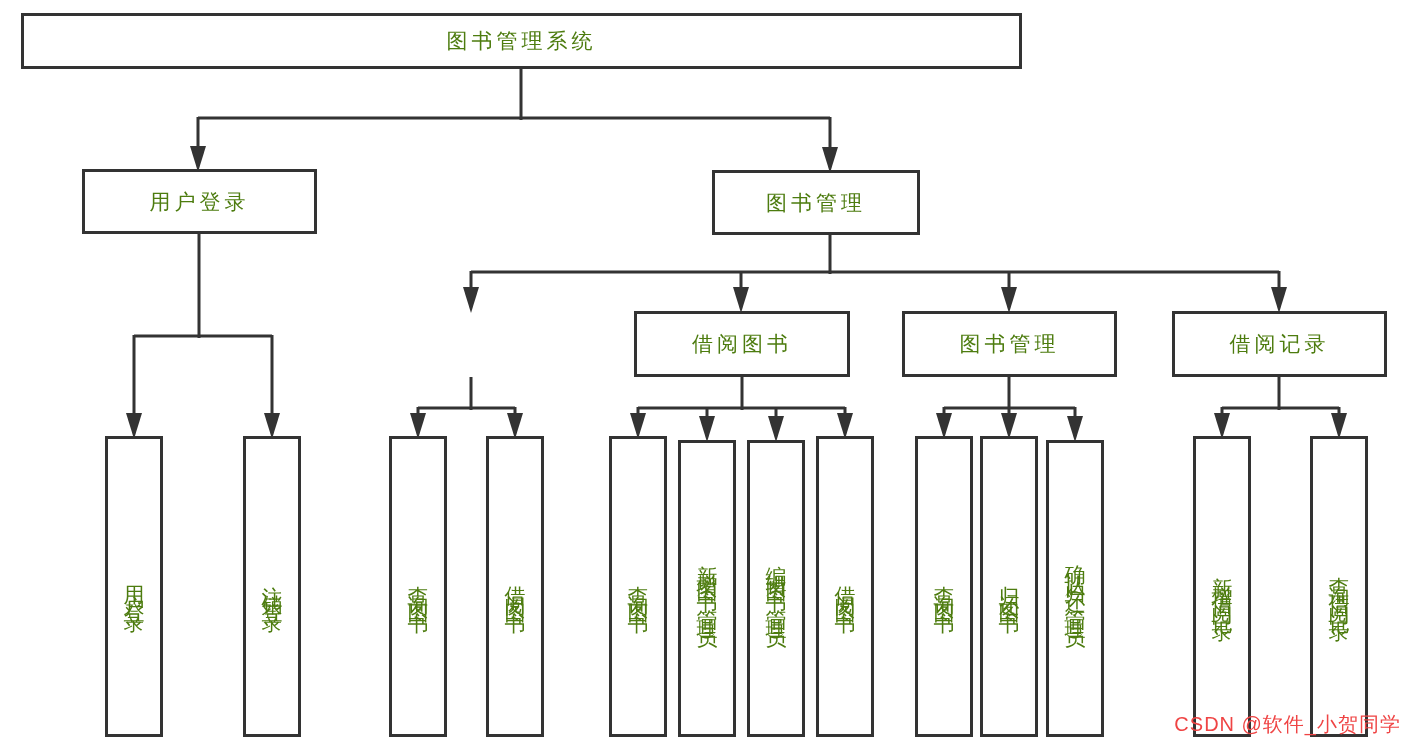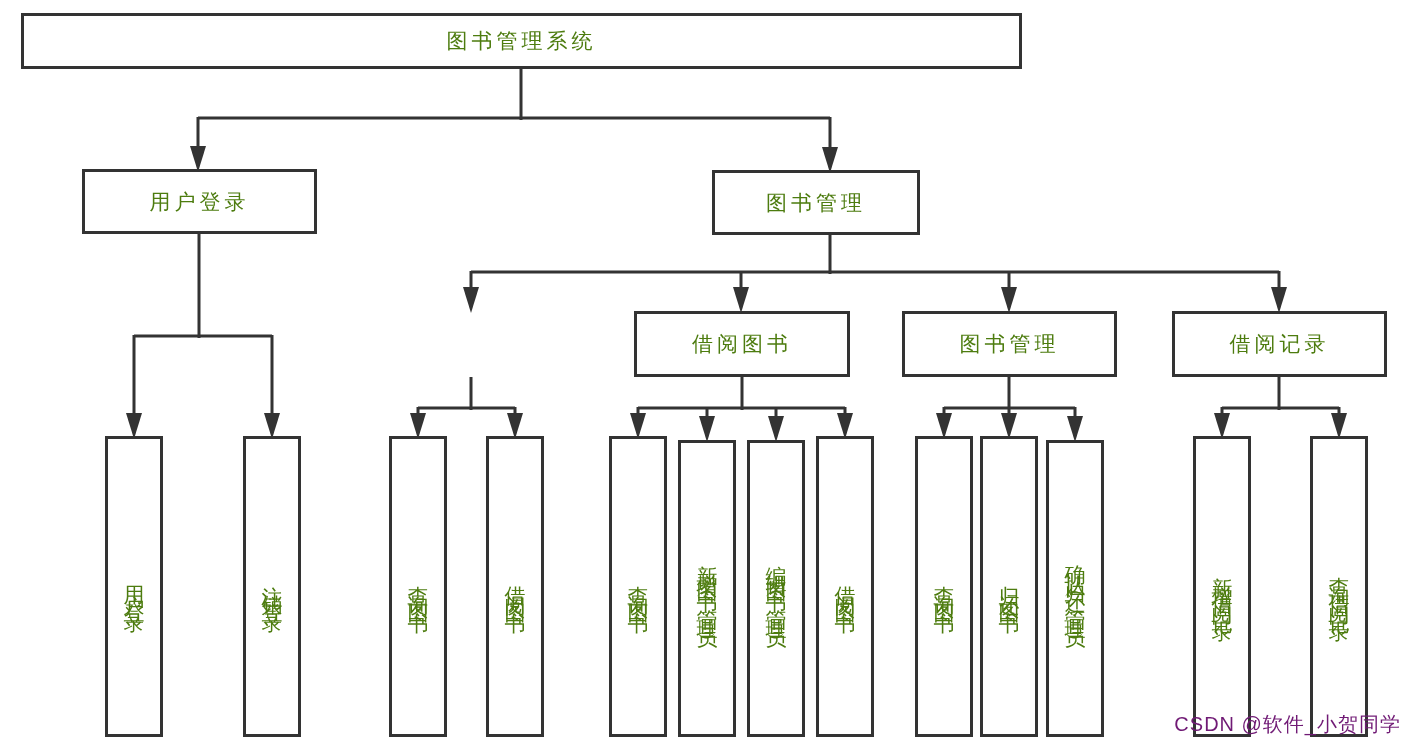--- a/index.html
+++ b/index.html
@@ -25,21 +25,21 @@
   .vnode{
     writing-mode:vertical-rl;
     text-orientation:mixed;
     letter-spacing:9px;
     white-space:normal;
   }
   .watermark{
     position:absolute;
     right:4px;bottom:9px;
     font-size:20px;
-    color:#701a75;
+    color:#ef4444;
     letter-spacing:1px;
     z-index:3;
   }
 </style>
 </head>
 <body>
 
 <div class="canvas">
 
   <svg class="lines" width="1405" height="747" viewBox="0 0 1405 747" aria-hidden="true">

